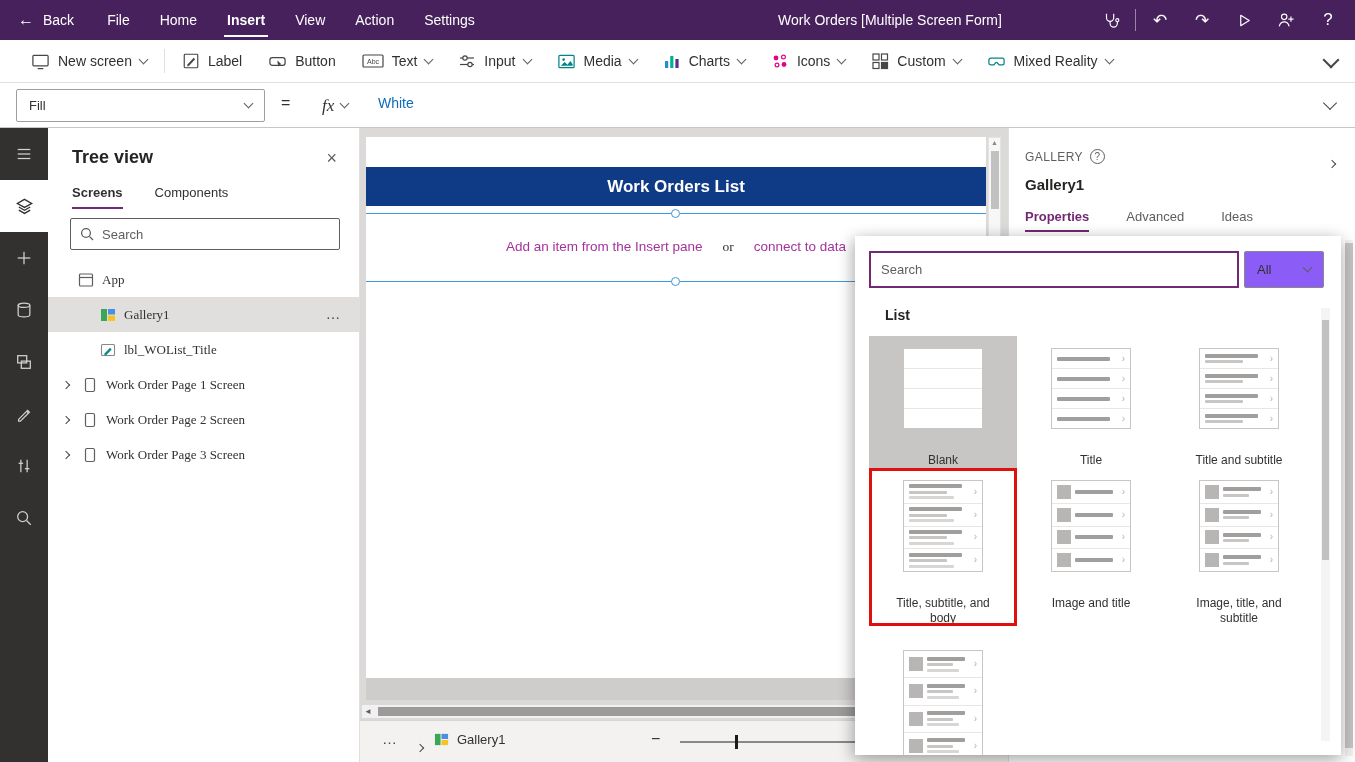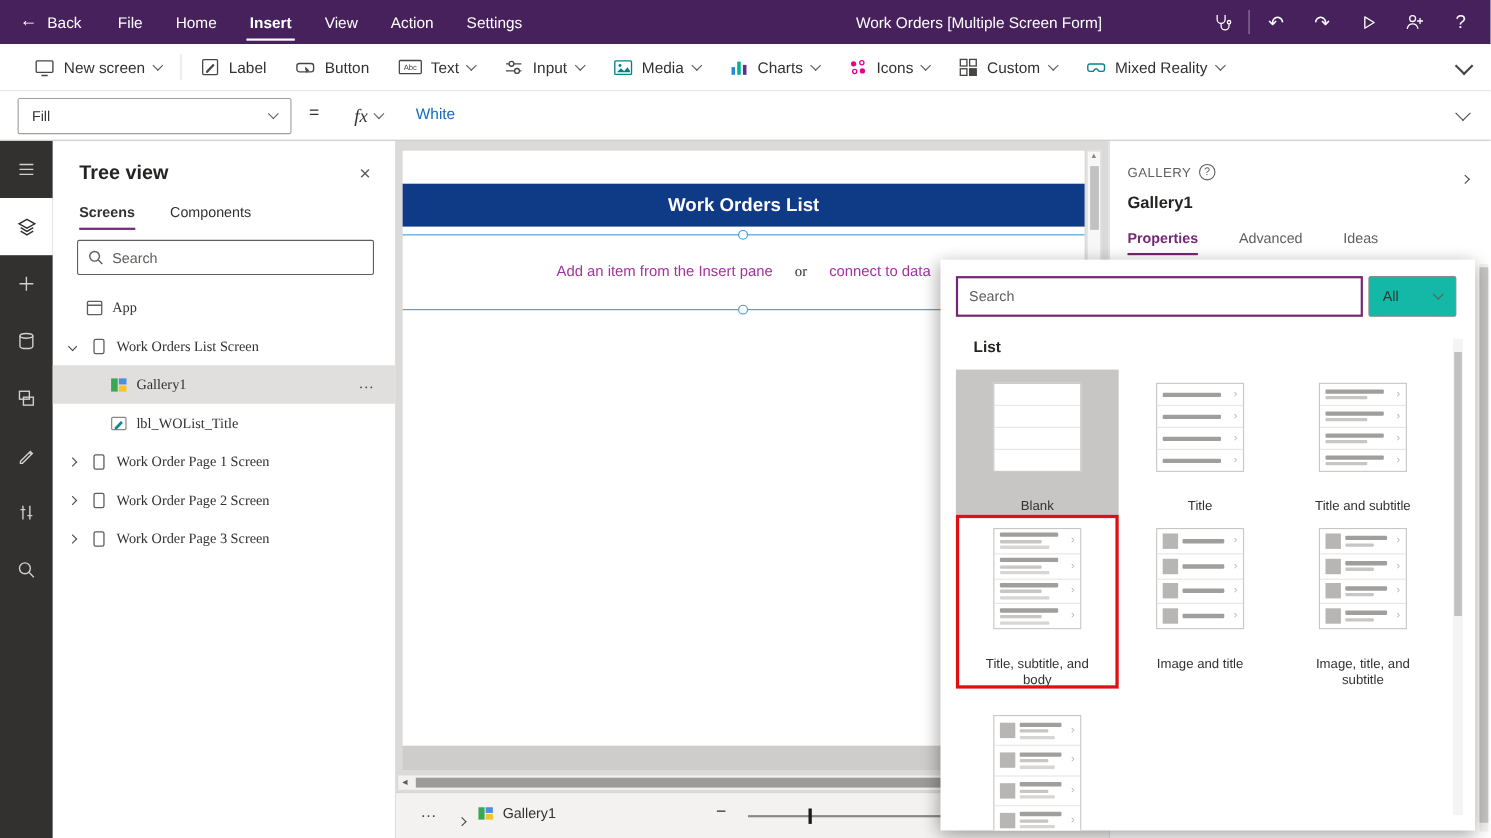--- a/index.html
+++ b/index.html
@@ -100,21 +100,21 @@
 .pp-tab{padding-bottom:6px;color:#605e5c;cursor:pointer;border-bottom:2px solid transparent;}
 .pp-tab.active{color:#742774;border-bottom-color:#742774;font-weight:600;}
 .pp-scroll{position:absolute;right:2px;top:112px;width:8px;height:516px;background:#f3f2f1;}
 .pp-scroll .pthumb{position:absolute;left:0;top:3px;width:8px;height:505px;background:#c8c6c4;}
 
 
 .flyout{position:absolute;left:855px;top:236px;width:486px;height:519px;background:#fff;box-shadow:-3px 3px 14px rgba(0,0,0,.22),3px 6px 18px rgba(0,0,0,.18);z-index:50;overflow:hidden;}
 .fl-search{position:absolute;left:14px;top:15px;width:370px;height:37px;border:2px solid #742774;display:flex;align-items:center;padding:0 10px;background:#fff;}
 .fl-search input{border:none;outline:none;width:100%;font-size:13px;font-family:inherit;color:#323130;}
 .fl-search input::placeholder{color:#605e5c;}
-.fl-filter{position:absolute;left:389px;top:15px;width:80px;height:37px;border:1px solid #8a8886;border-radius:2px;display:flex;align-items:center;padding:0 12px;font-size:13px;cursor:pointer;background:#14b8a6;}
+.fl-filter{position:absolute;left:389px;top:15px;width:80px;height:37px;border:1px solid #8a8886;border-radius:2px;display:flex;align-items:center;padding:0 12px;font-size:13px;cursor:pointer;background:#8b5cf6;}
 .fl-filter .cdown{margin-left:auto;}
 .fl-section{position:absolute;left:30px;top:71px;font-size:14px;font-weight:600;color:#252423;}
 .fl-grid{position:absolute;left:14px;top:100px;width:444px;display:flex;flex-wrap:wrap;}
 .fl-cell{width:148px;display:flex;flex-direction:column;align-items:center;padding-top:12px;position:relative;cursor:pointer;}
 .fl-cell.r1{height:132px;}
 .fl-cell.r2{height:158px;}
 .fl-cell.r3{height:140px;padding-top:24px;}
 .fl-cell.selected{background:#c8c6c4;}
 .fl-cell.annotated::after{content:"";position:absolute;inset:0;border:3px solid #e01010;pointer-events:none;}
 .fl-label{margin-top:24px;font-size:12px;color:#323130;text-align:center;width:118px;line-height:1.25;}
@@ -359,29 +359,20 @@
     <input type="text" placeholder="Search" style="">
   </div>
   <div class="tree-items">
     <div class="tree-row">
       <svg class="tr-ico ml30" width="16" height="16" viewBox="0 0 16 16" fill="none" stroke="#605e5c" stroke-width="1.2">
           <rect x="1.5" y="2" width="13" height="12" rx="1"></rect>
           <line x1="1.5" y1="5.5" x2="14.5" y2="5.5"></line>
         </svg>
       <span>App</span>
     </div>
-    <div class="tree-row">
-      <span class="caret">
-          <i class="cv down"></i>
-        </span>
-      <svg class="tr-ico" width="16" height="16" viewBox="0 0 16 16">
-          <rect x="3.5" y="1.5" width="9" height="13" rx="1.5" fill="none" stroke="#605e5c" stroke-width="1.2"></rect>
-        </svg>
-      <span>Work Orders List Screen</span>
-    </div>
     <div class="tree-row selected">
       <svg class="tr-ico ml52" width="16" height="16" viewBox="0 0 16 16">
           <rect x="1" y="2" width="6" height="12" fill="#3aa757"></rect>
           <rect x="8" y="2" width="7" height="5.5" fill="#4a8fe2"></rect>
           <rect x="8" y="8.5" width="7" height="5.5" fill="#f7c325"></rect>
         </svg>
       <span>Gallery1</span>
       <span class="tr-more">…</span>
     </div>
     <div class="tree-row">

